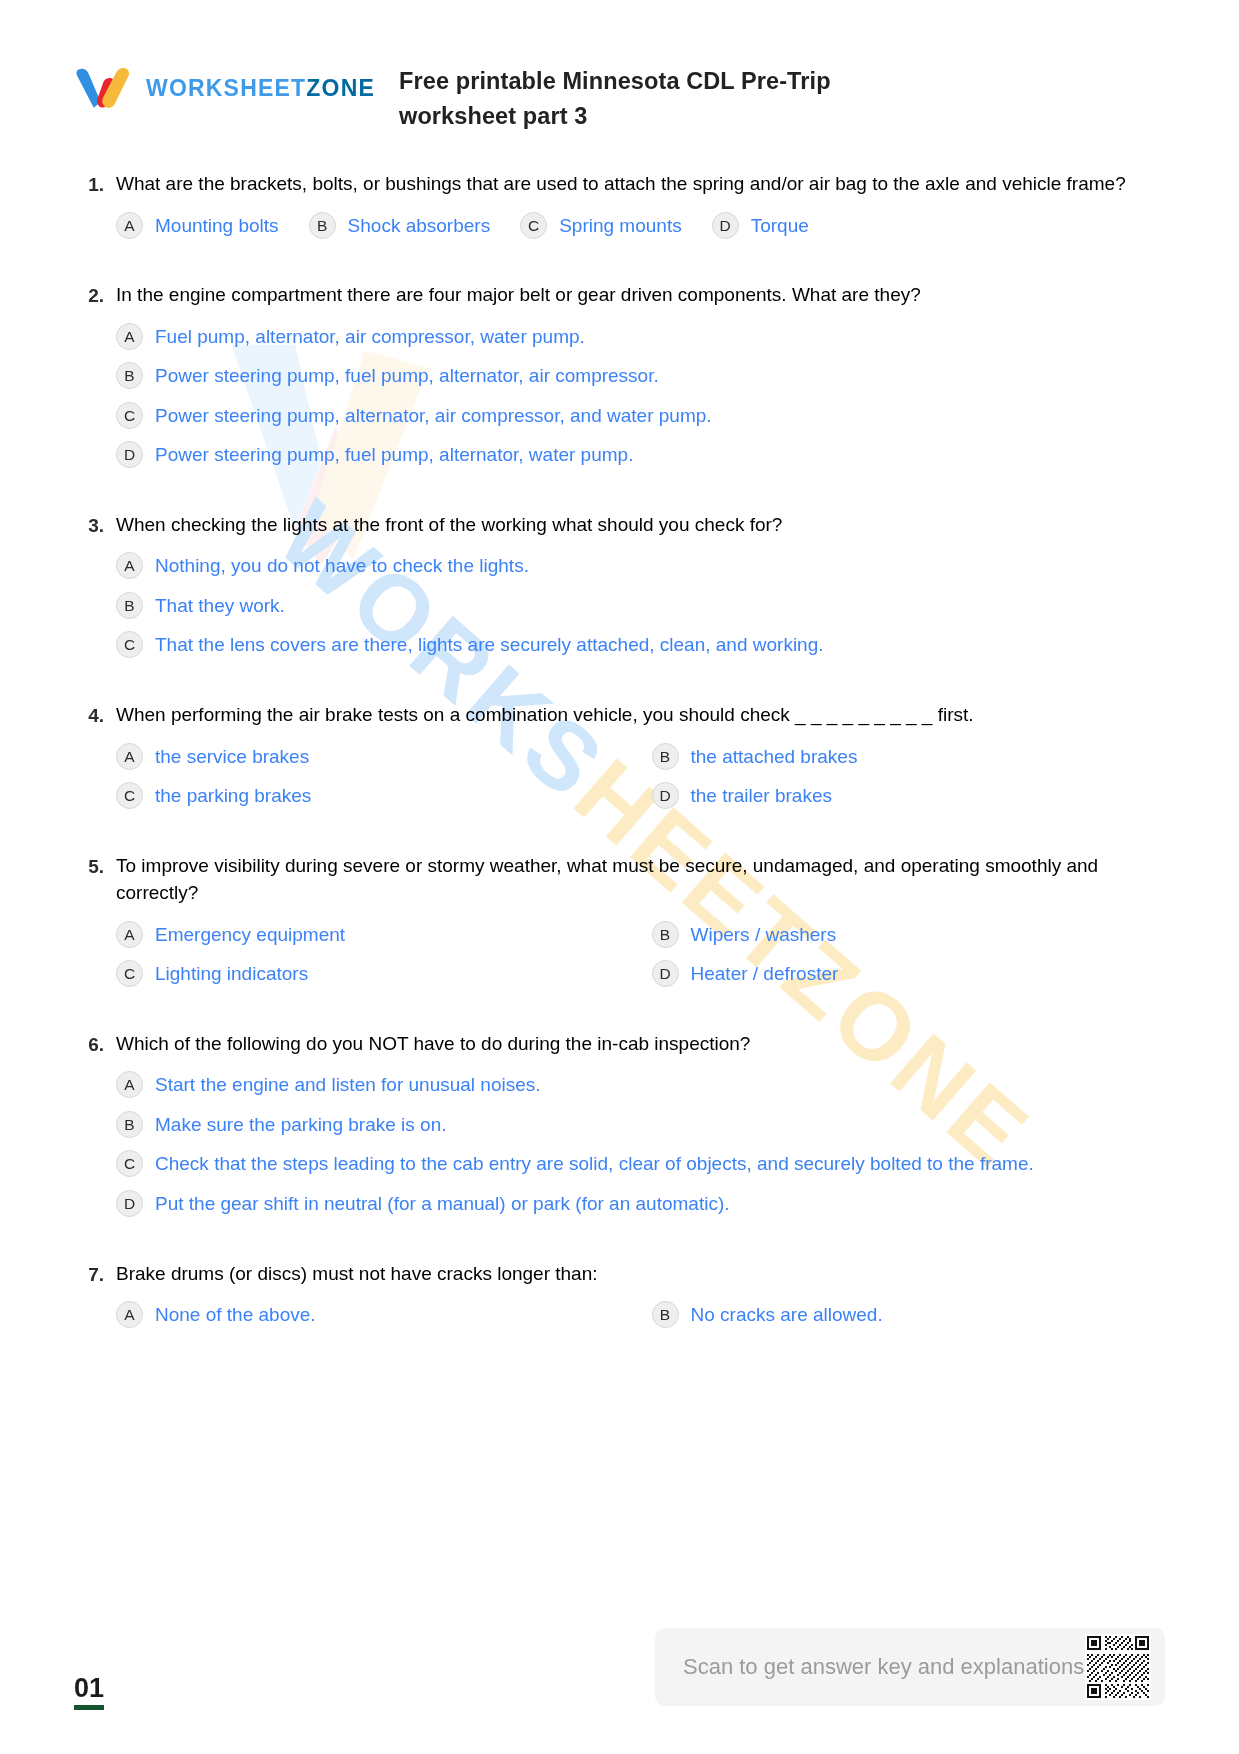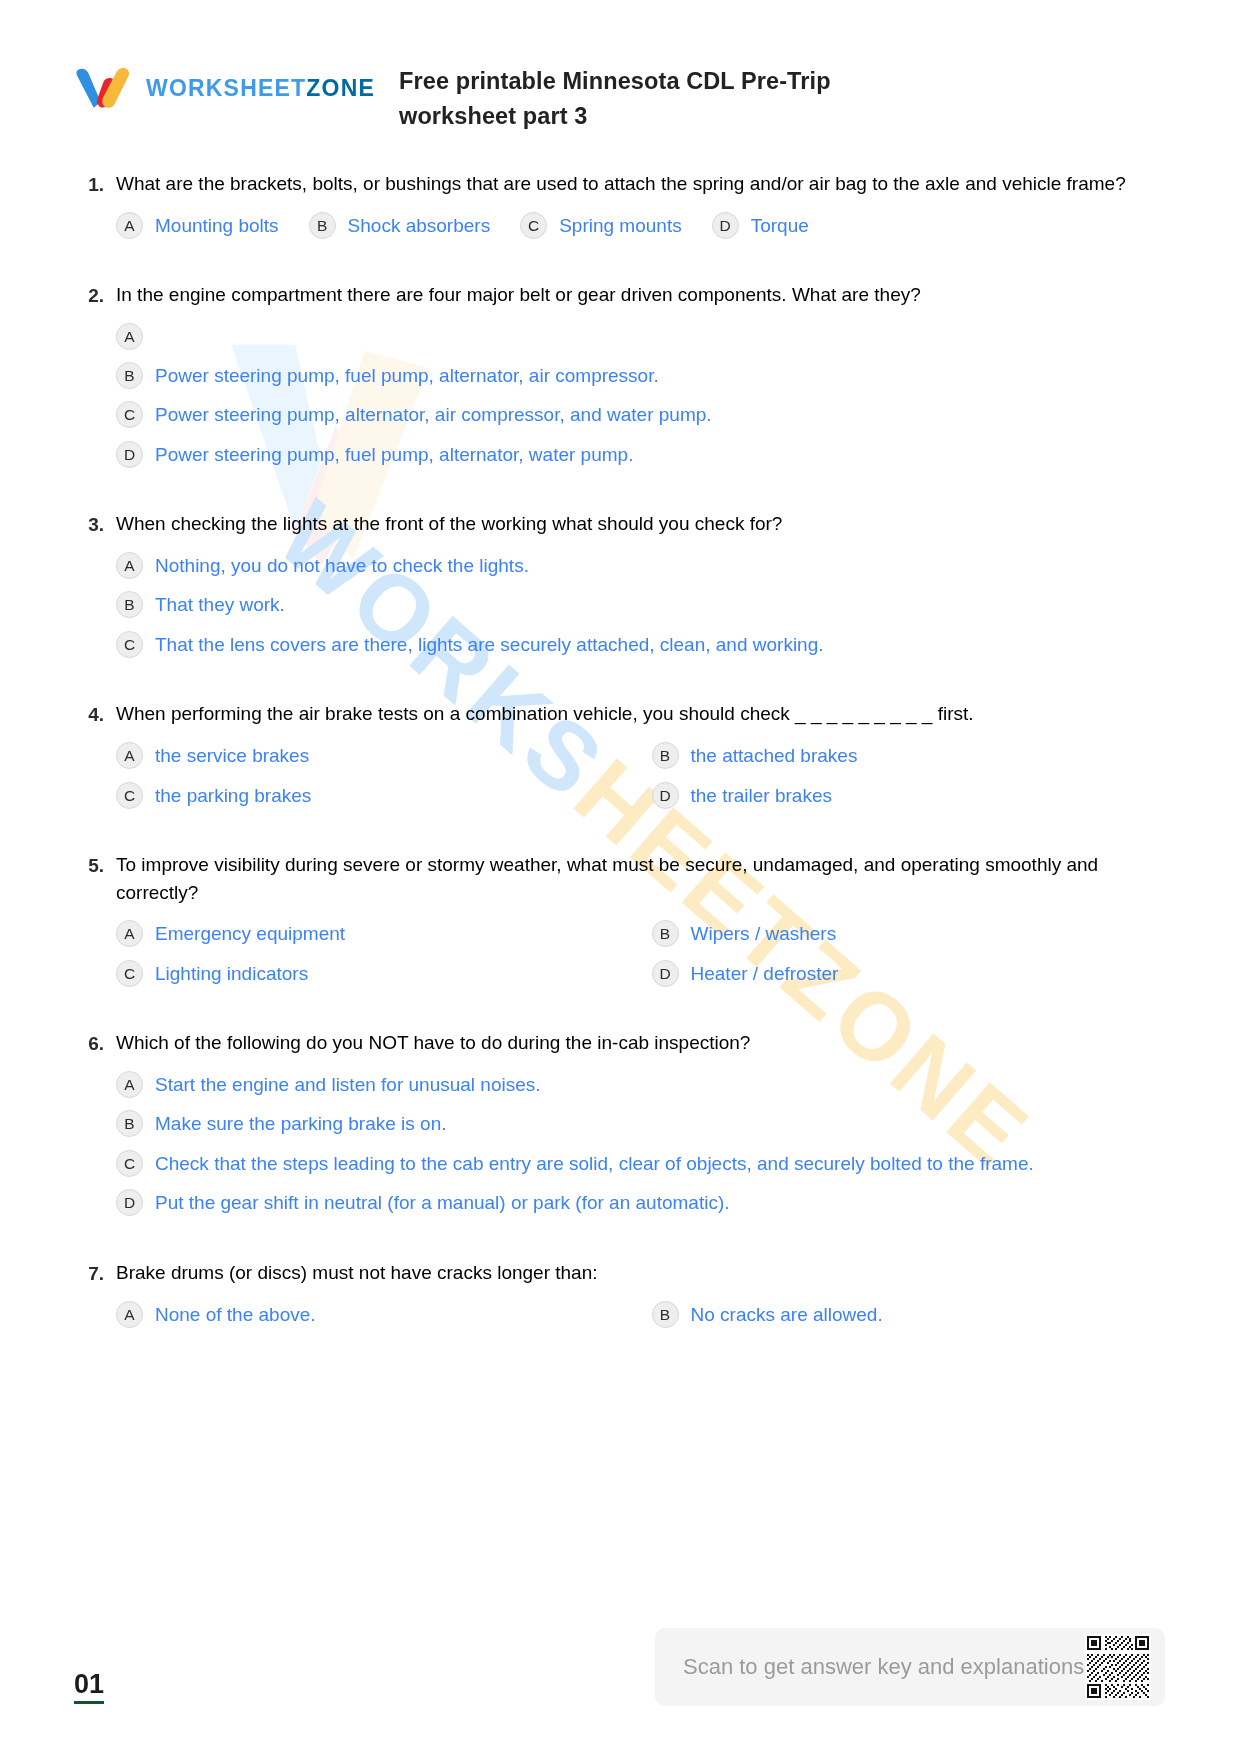--- a/index.html
+++ b/index.html
@@ -159,25 +159,24 @@
     right: 74px;
     bottom: 44px;
     height: 86px;
     display: flex;
     align-items: center;
   }
   .page-num {
     font-size: 27px;
     font-weight: 700;
     color: #1c1c1c;
-    border-bottom: 3px solid #14532d;
+    border-bottom: 5px solid #14532d;
     padding-bottom: 1px;
     line-height: 1.1;
     align-self: flex-end;
-    margin-bottom: 6px;
   }
   .scan-box {
     margin-left: auto;
     width: 510px;
     height: 78px;
     background: #f4f4f4;
     border-radius: 10px;
     display: flex;
     align-items: center;
     justify-content: space-between;
@@ -254,20 +253,21 @@
       </div>
     </div>
 
     <div class="q">
       <div class="q-num">2.</div>
       <div class="q-body">
         <div class="q-text">In the engine compartment there are four major belt or gear driven components. What are they?</div>
         <div class="opts one-col">
           <div class="opt">
             <div class="opt-letter">A</div>
+            <div class="opt-text">Fuel pump, alternator, air compressor, water pump.</div>
           </div>
           <div class="opt">
             <div class="opt-letter">B</div>
             <div class="opt-text">Power steering pump, fuel pump, alternator, air compressor.</div>
           </div>
           <div class="opt">
             <div class="opt-letter">C</div>
             <div class="opt-text">Power steering pump, alternator, air compressor, and water pump.</div>
           </div>
           <div class="opt">

